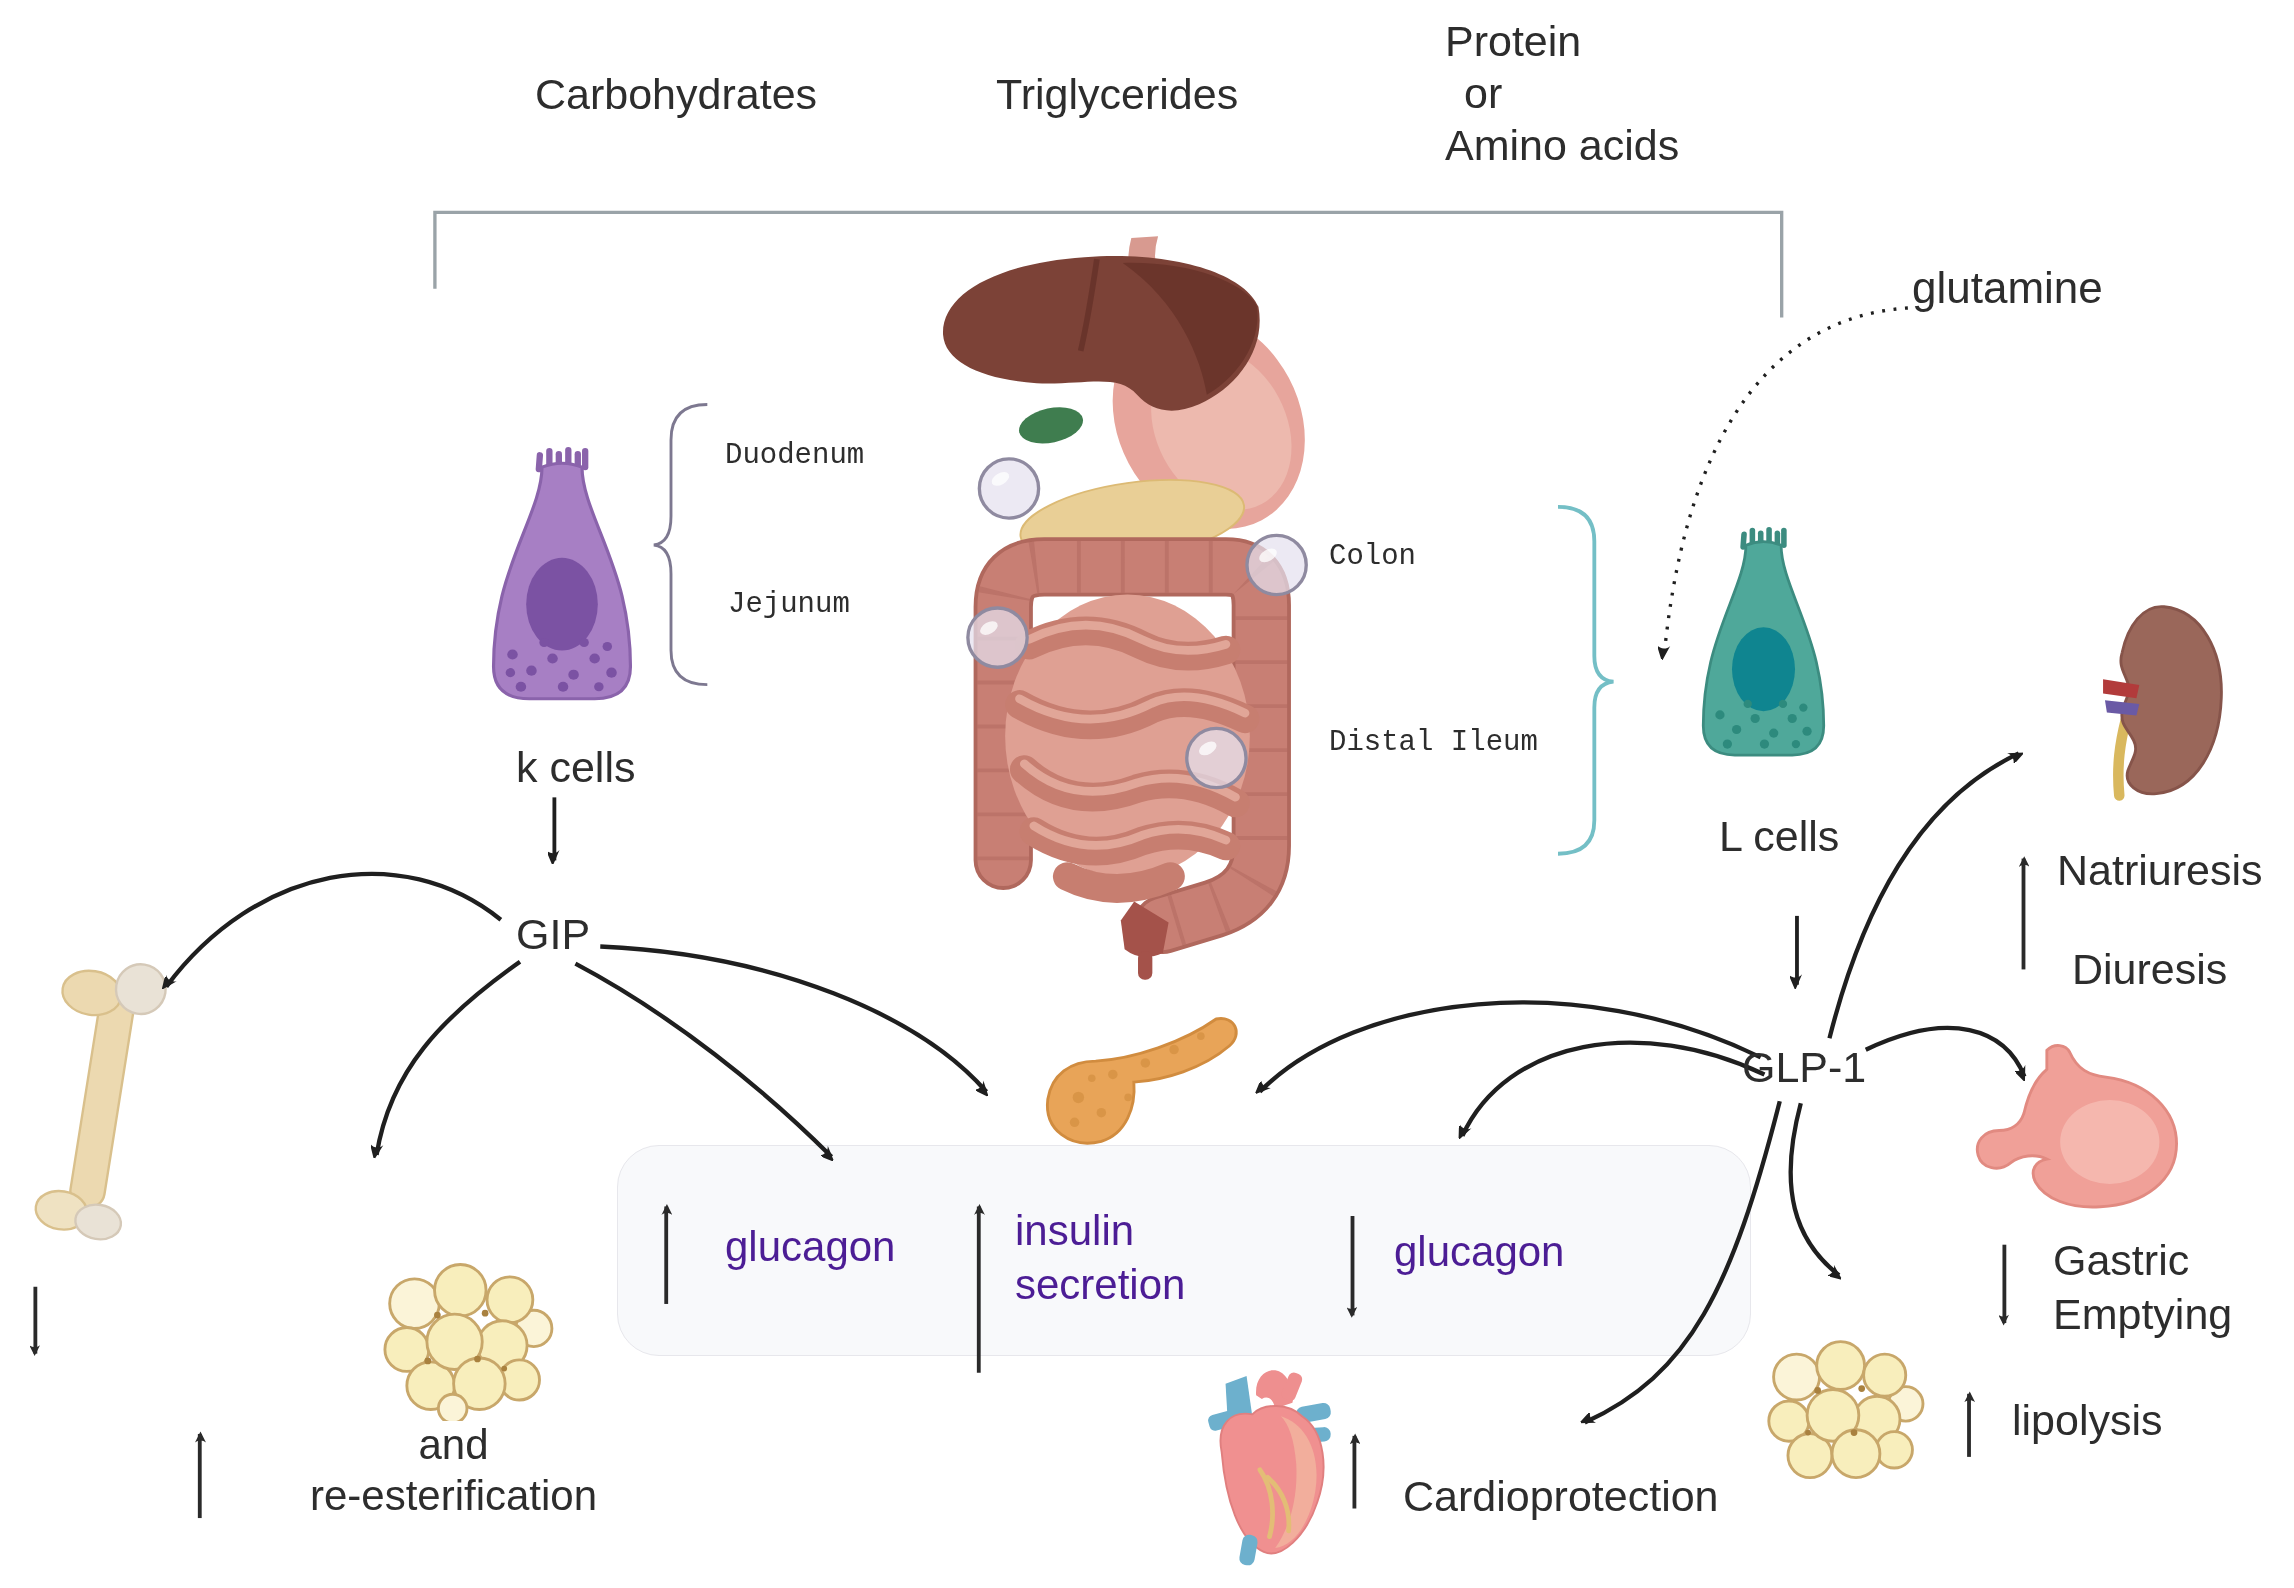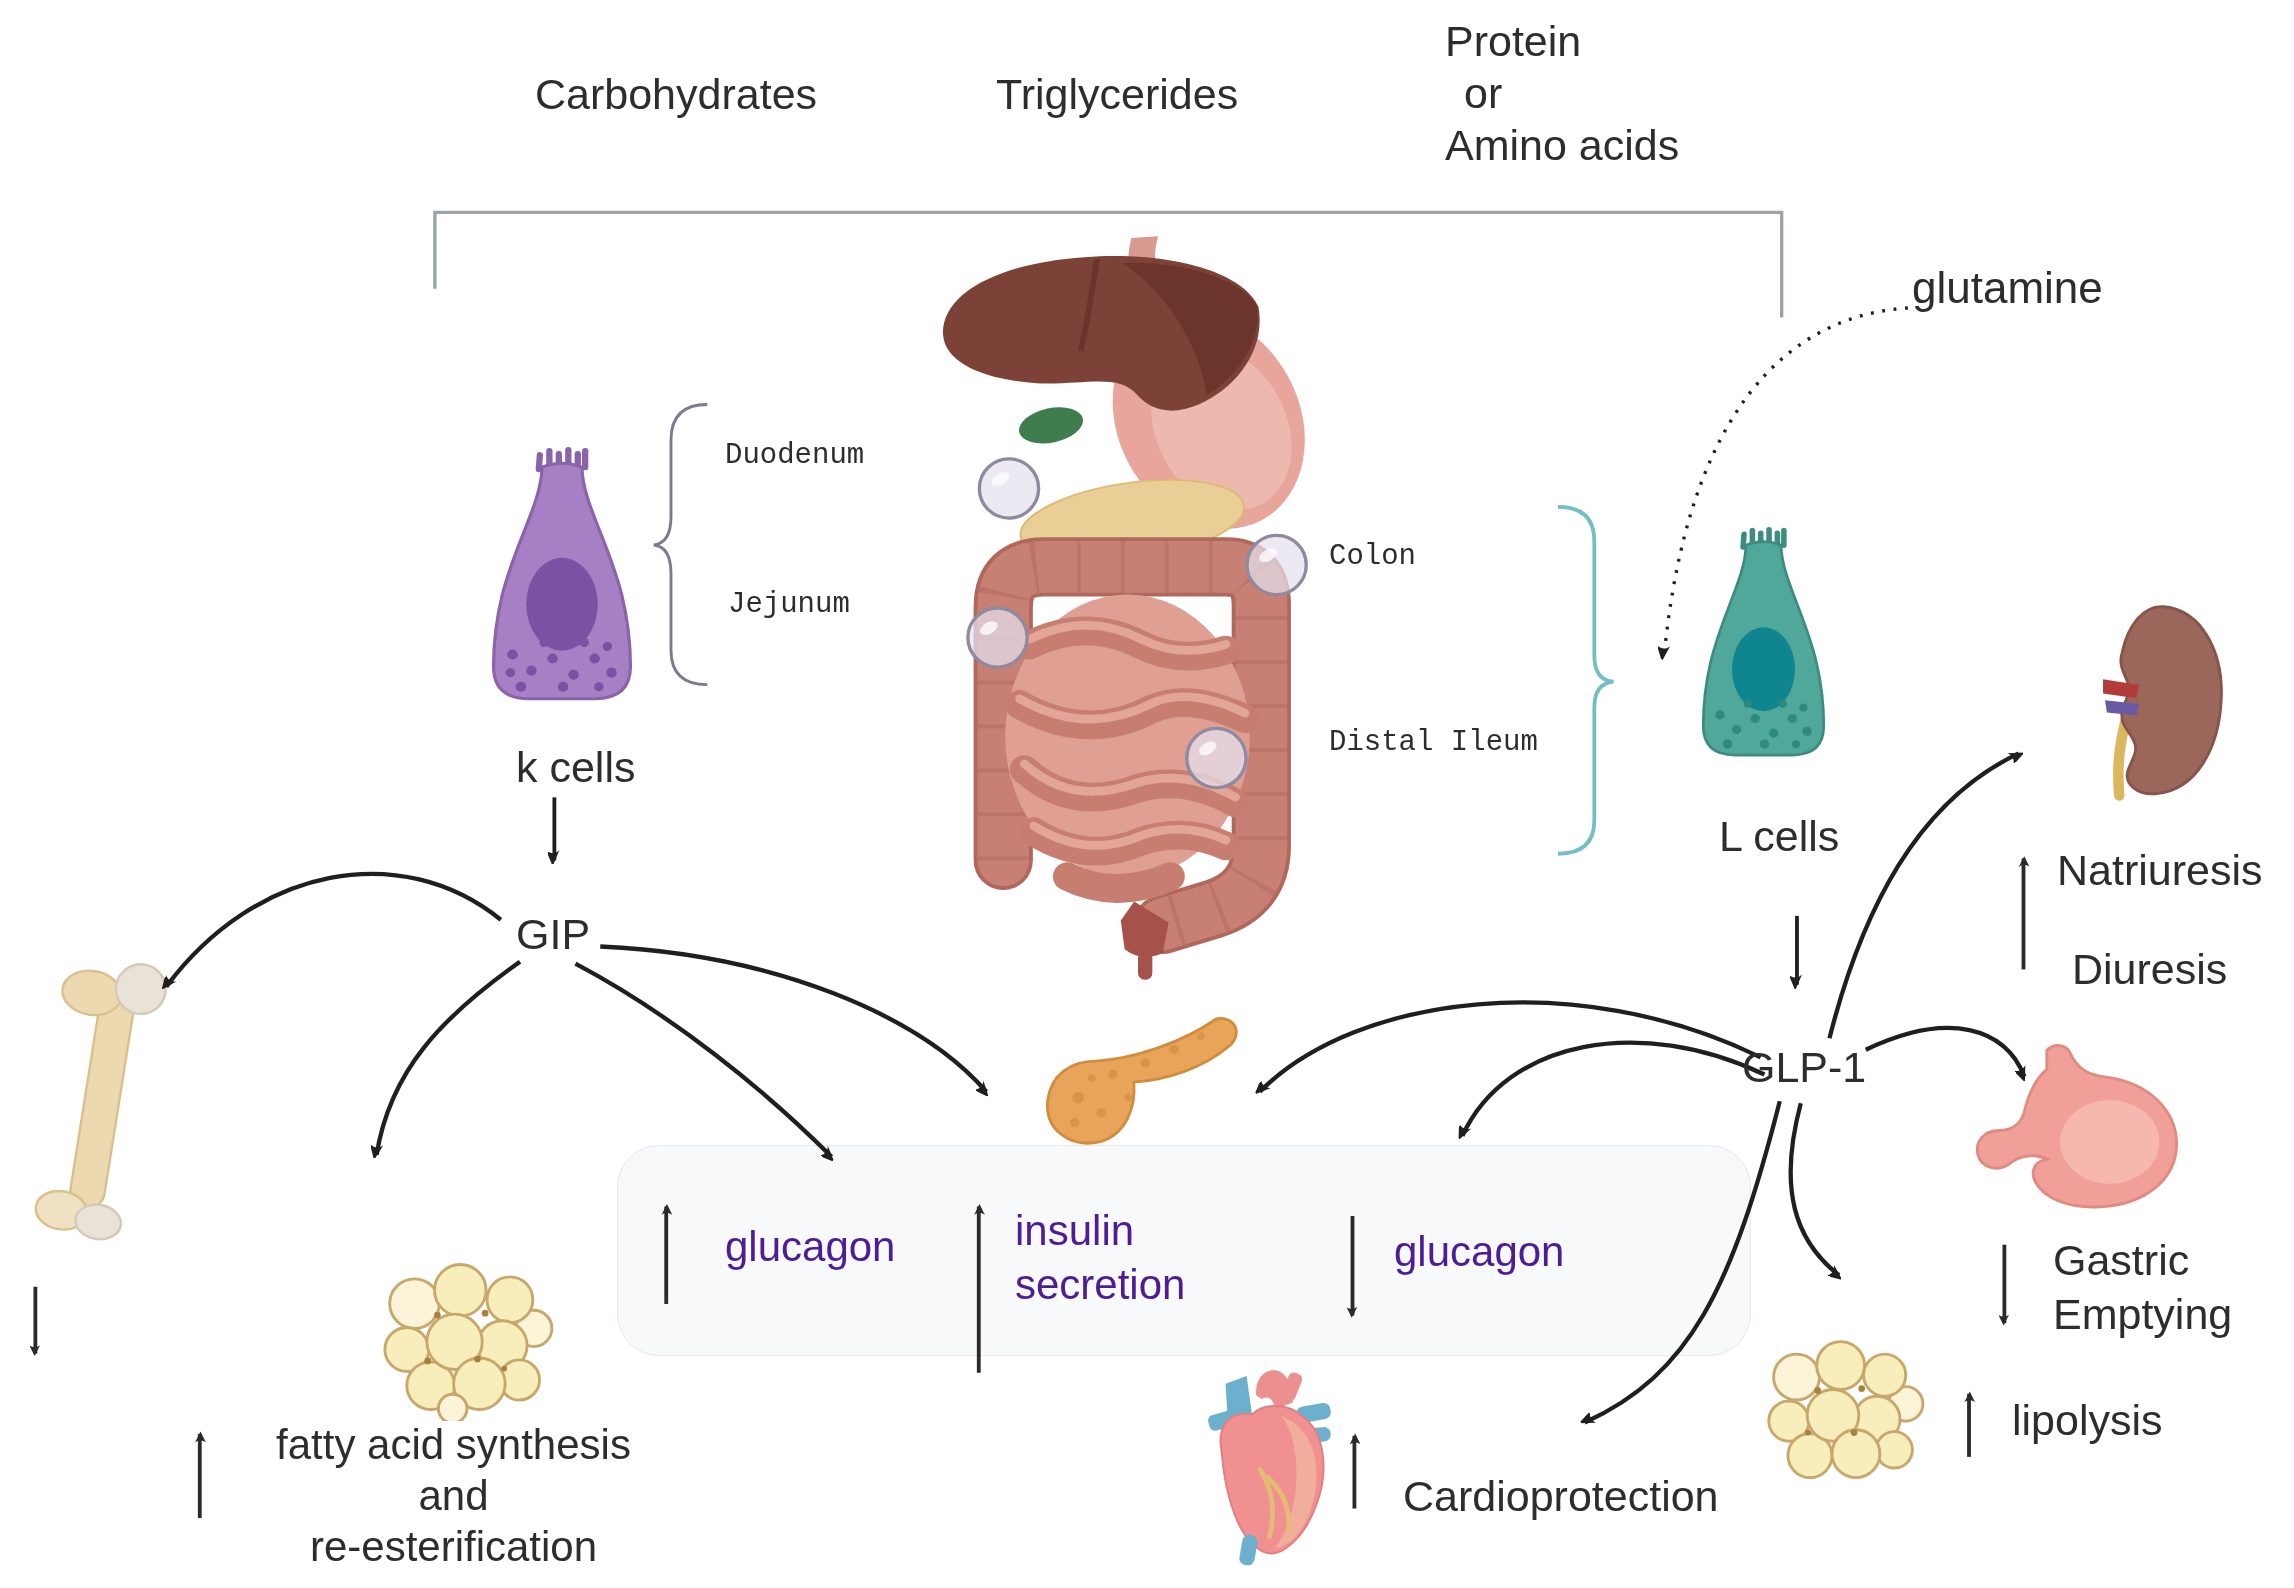--- a/index.html
+++ b/index.html
@@ -316,21 +316,20 @@
   <div class="lbl txt f42" style="left:1329px;top:541px;">Colon</div>
   <div class="lbl txt f42" style="left:1329px;top:727px;">Distal Ileum</div>
 
   <div class="lbl txt f45" style="left:516px;top:744px;">k cells</div>
   <div class="lbl txt f45" style="left:516px;top:911px;">GIP</div>
   <div class="lbl txt f45" style="left:1719px;top:813px;">L cells</div>
   <div class="lbl txt f45" style="left:1742px;top:1044px;">GLP-1</div>
 
 
   <div class="lbl txt f44 center" style="left:253px;top:1419px;width:401px;line-height:51px;">
-    <div>fatty acid synthesis</div>
     <div>and</div>
     <div>re-esterification</div>
   </div>
 
   <div class="lbl txt f44 boxtext" style="left:725px;top:1224px;">glucagon</div>
   <div class="lbl txt f44 boxtext" style="left:1015px;top:1204px;line-height:54px;">
     <div>insulin</div>
     <div>secretion</div>
   </div>
   <div class="lbl txt f44 boxtext" style="left:1394px;top:1229px;">glucagon</div>

